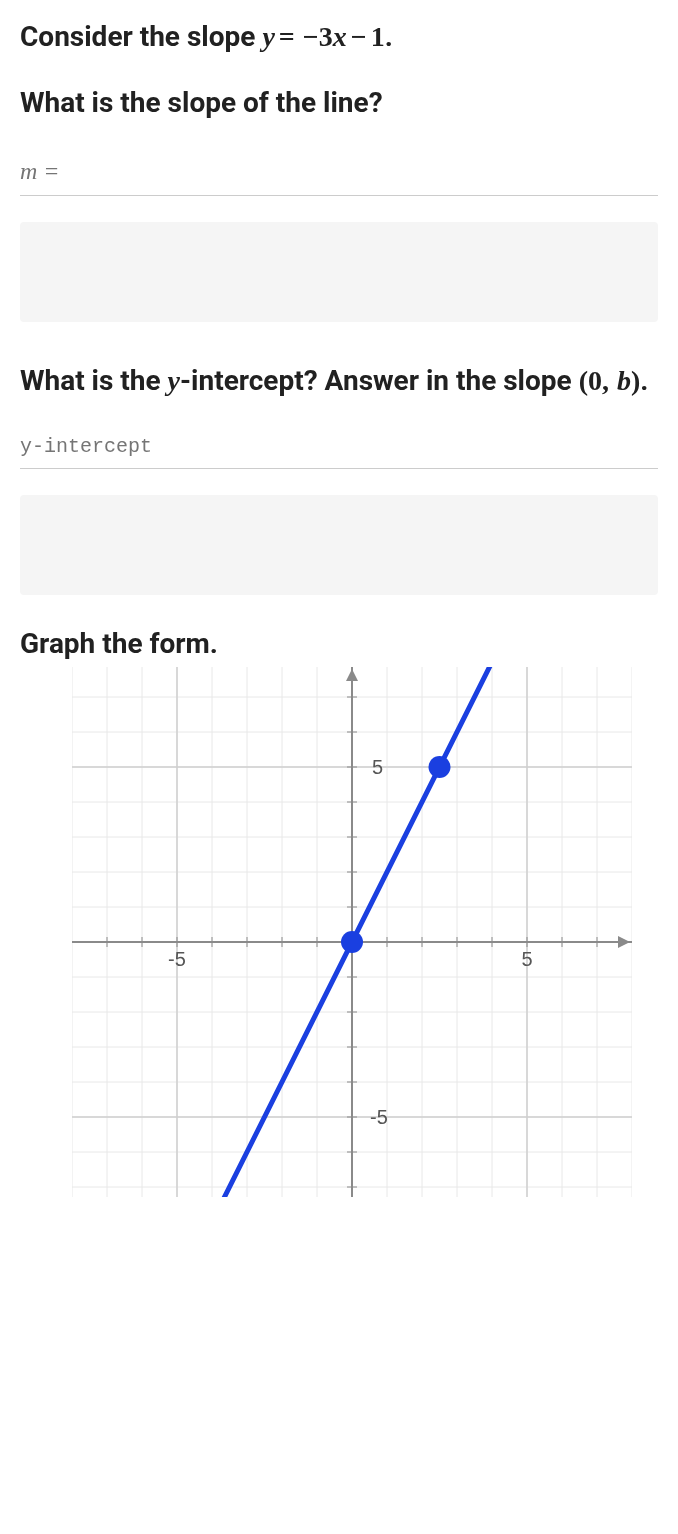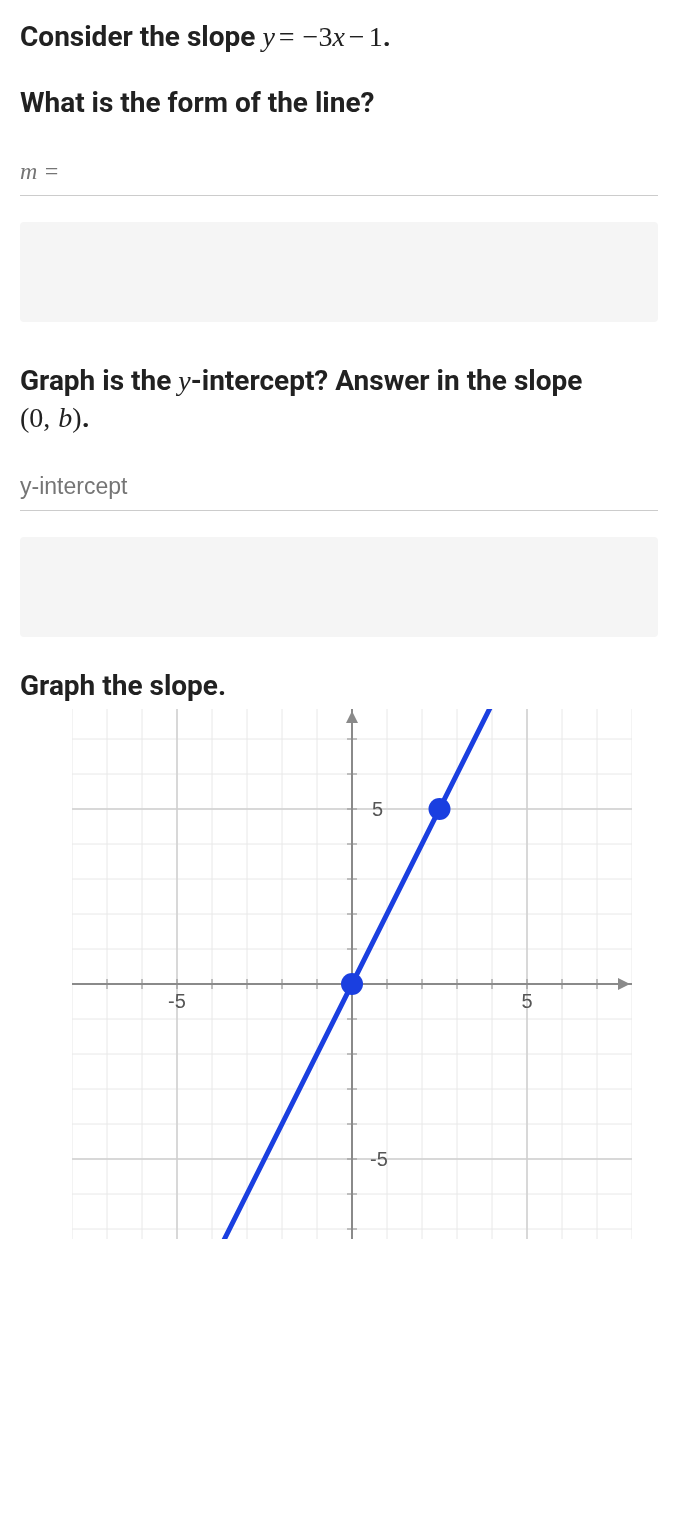--- a/index.html
+++ b/index.html
@@ -9,75 +9,75 @@
     color: #212121;
     background: #fff;
     padding: 18px 20px 0 20px;
   }
   .question-text {
     font-size: 28px;
     font-weight: 700;
     line-height: 1.35;
     margin-bottom: 28px;
   }
-  .math { font-family: "Times New Roman", Times, serif; font-style: italic; font-weight: 400; }
+  .math { font-family: "Times New Roman", Times, serif; font-style: italic; font-weight: 700; }
   .math .op { font-style: normal; padding: 0 4px; }
   .math .num { font-style: normal; }
   .input-wrap {
     margin-top: 18px;
     margin-bottom: 6px;
   }
   .text-input {
     width: 100%;
     border: none;
     border-bottom: 1px solid #ccc;
     font-size: 24px;
     padding: 8px 0 10px 0;
     font-family: "Times New Roman", Times, serif;
     font-style: italic;
     color: #bdbdbd;
     outline: none;
     background: transparent;
   }
-  .text-input.upright { font-style: normal; font-family: Liberation Sans, sans-serif; color:#bdbdbd; font-size:23px;}
+  .text-input.upright { font-style: normal; font-family: Liberation Mono, monospace; color:#bdbdbd; font-size:20px;}
   .feedback-box {
     background: #f5f5f5;
     border-radius: 4px;
     height: 100px;
     margin: 26px 0 40px 0;
   }
   .graph-wrap { margin-top: 4px; padding-left: 52px; }
   svg { display: block; }
 </style>
 </head>
 <body>
 
 <p class="question-text">
   <span>Consider the slope </span><span class="math"><span>y</span><span class="op">=</span><span class="op" style="padding-right:0">−</span><span class="num">3</span><span>x</span><span class="op">−</span><span class="num">1</span></span><span>.</span>
 </p>
 
-<p class="question-text">What is the form of the line?</p>
+<p class="question-text">What is the slope of the line?</p>
 
 <div class="input-wrap">
   <input type="text" class="text-input" placeholder="m =" style="">
 </div>
 
 <div class="feedback-box"></div>
 
 <p class="question-text">
-  <span>Graph is the </span><span class="math">y</span><span>-intercept? Answer in the slope </span><span class="math"><span class="num">(</span><span class="num">0</span><span class="num">,</span><span style="padding-left:8px">b</span><span class="num">)</span></span><span>.</span>
+  <span>What is the </span><span class="math">y</span><span>-intercept? Answer in the slope </span><span class="math"><span class="num">(</span><span class="num">0</span><span class="num">,</span><span style="padding-left:8px">b</span><span class="num">)</span></span><span>.</span>
 </p>
 
 <div class="input-wrap">
   <input type="text" class="text-input upright" placeholder="y-intercept" style="">
 </div>
 
 <div class="feedback-box" style="margin-bottom:30px"></div>
 
-<p class="question-text" style="margin-bottom:2px">Graph the slope.</p>
+<p class="question-text" style="margin-bottom:2px">Graph the form.</p>
 
 <div class="graph-wrap">
 <svg id="graph-svg" width="560" height="530">
       <rect x="0" y="0" width="560" height="530" fill="#ffffff"></rect>
       <line x1="0" y1="0" x2="0" y2="530" stroke="#e8e8e8" stroke-width="1"></line>
       <line x1="0" y1="555" x2="560" y2="555" stroke="#e8e8e8" stroke-width="1"></line>
       <line x1="35" y1="0" x2="35" y2="530" stroke="#e8e8e8" stroke-width="1"></line>
       <line x1="0" y1="520" x2="560" y2="520" stroke="#e8e8e8" stroke-width="1"></line>
       <line x1="70" y1="0" x2="70" y2="530" stroke="#e8e8e8" stroke-width="1"></line>
       <line x1="0" y1="485" x2="560" y2="485" stroke="#e8e8e8" stroke-width="1"></line>

